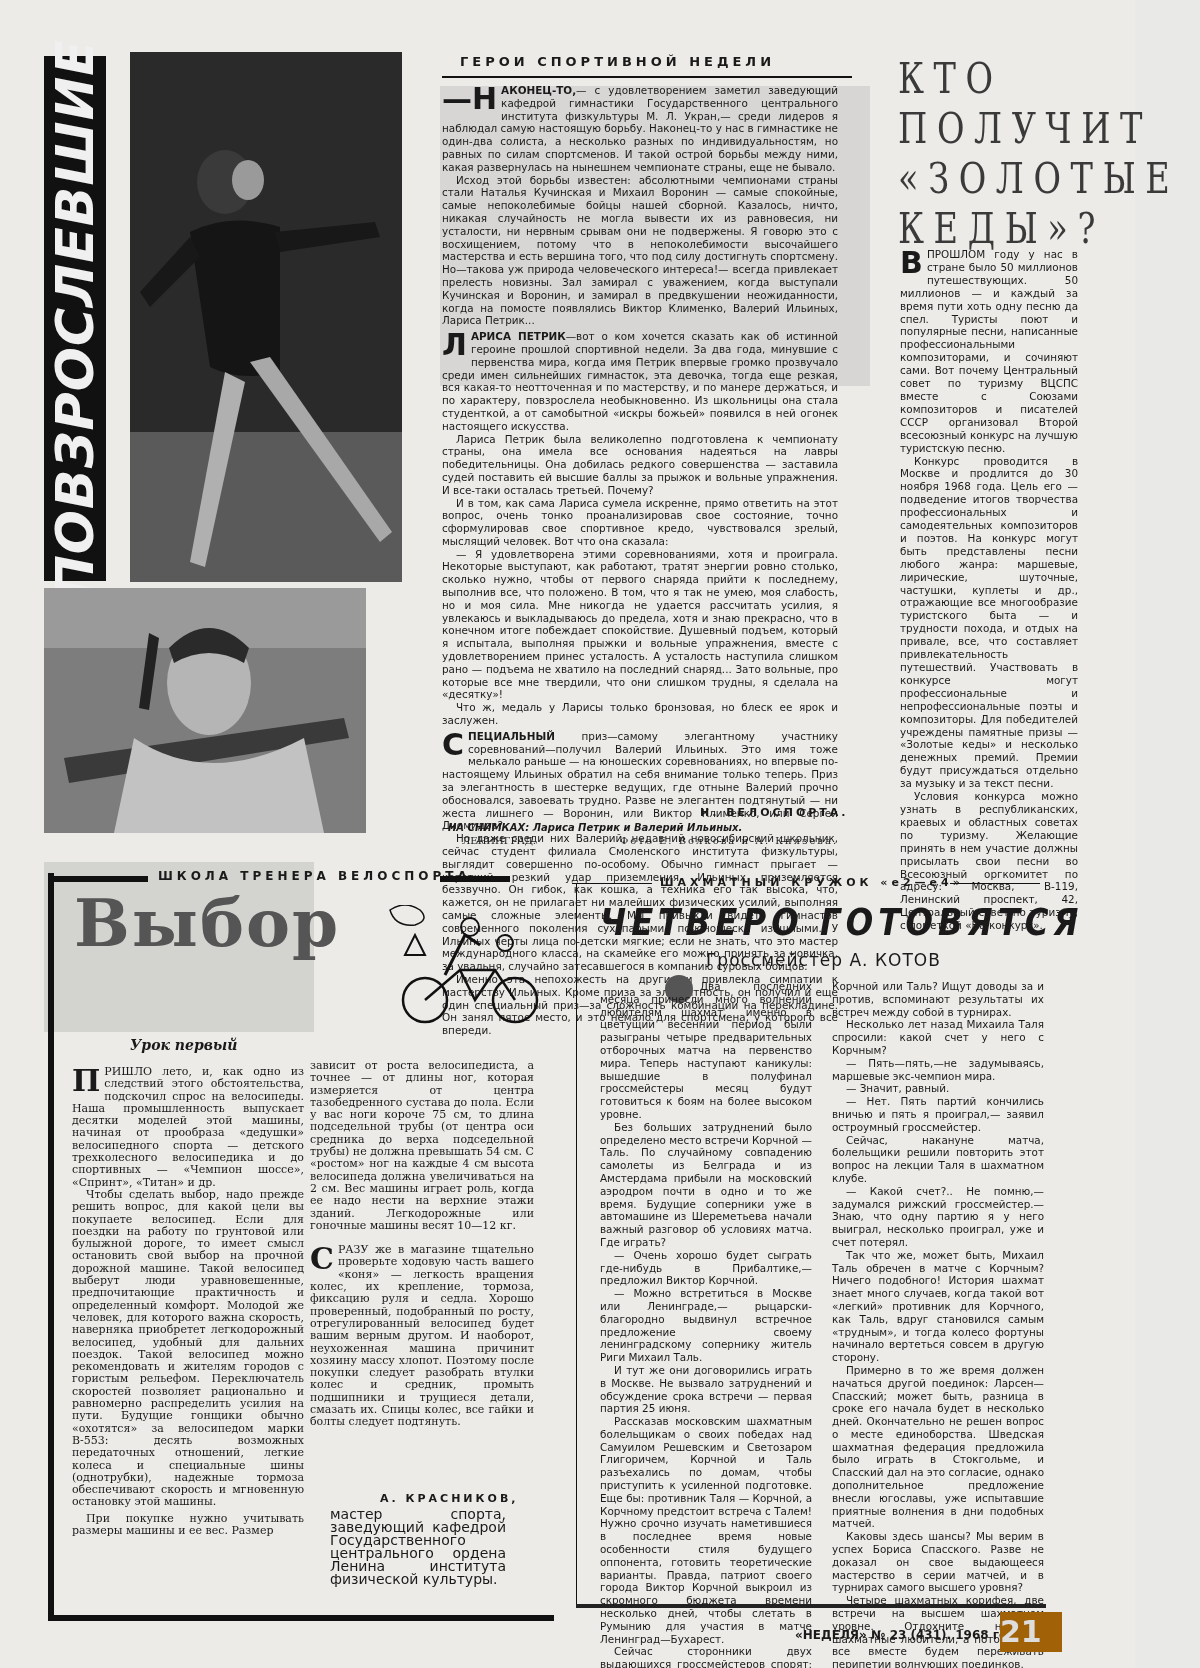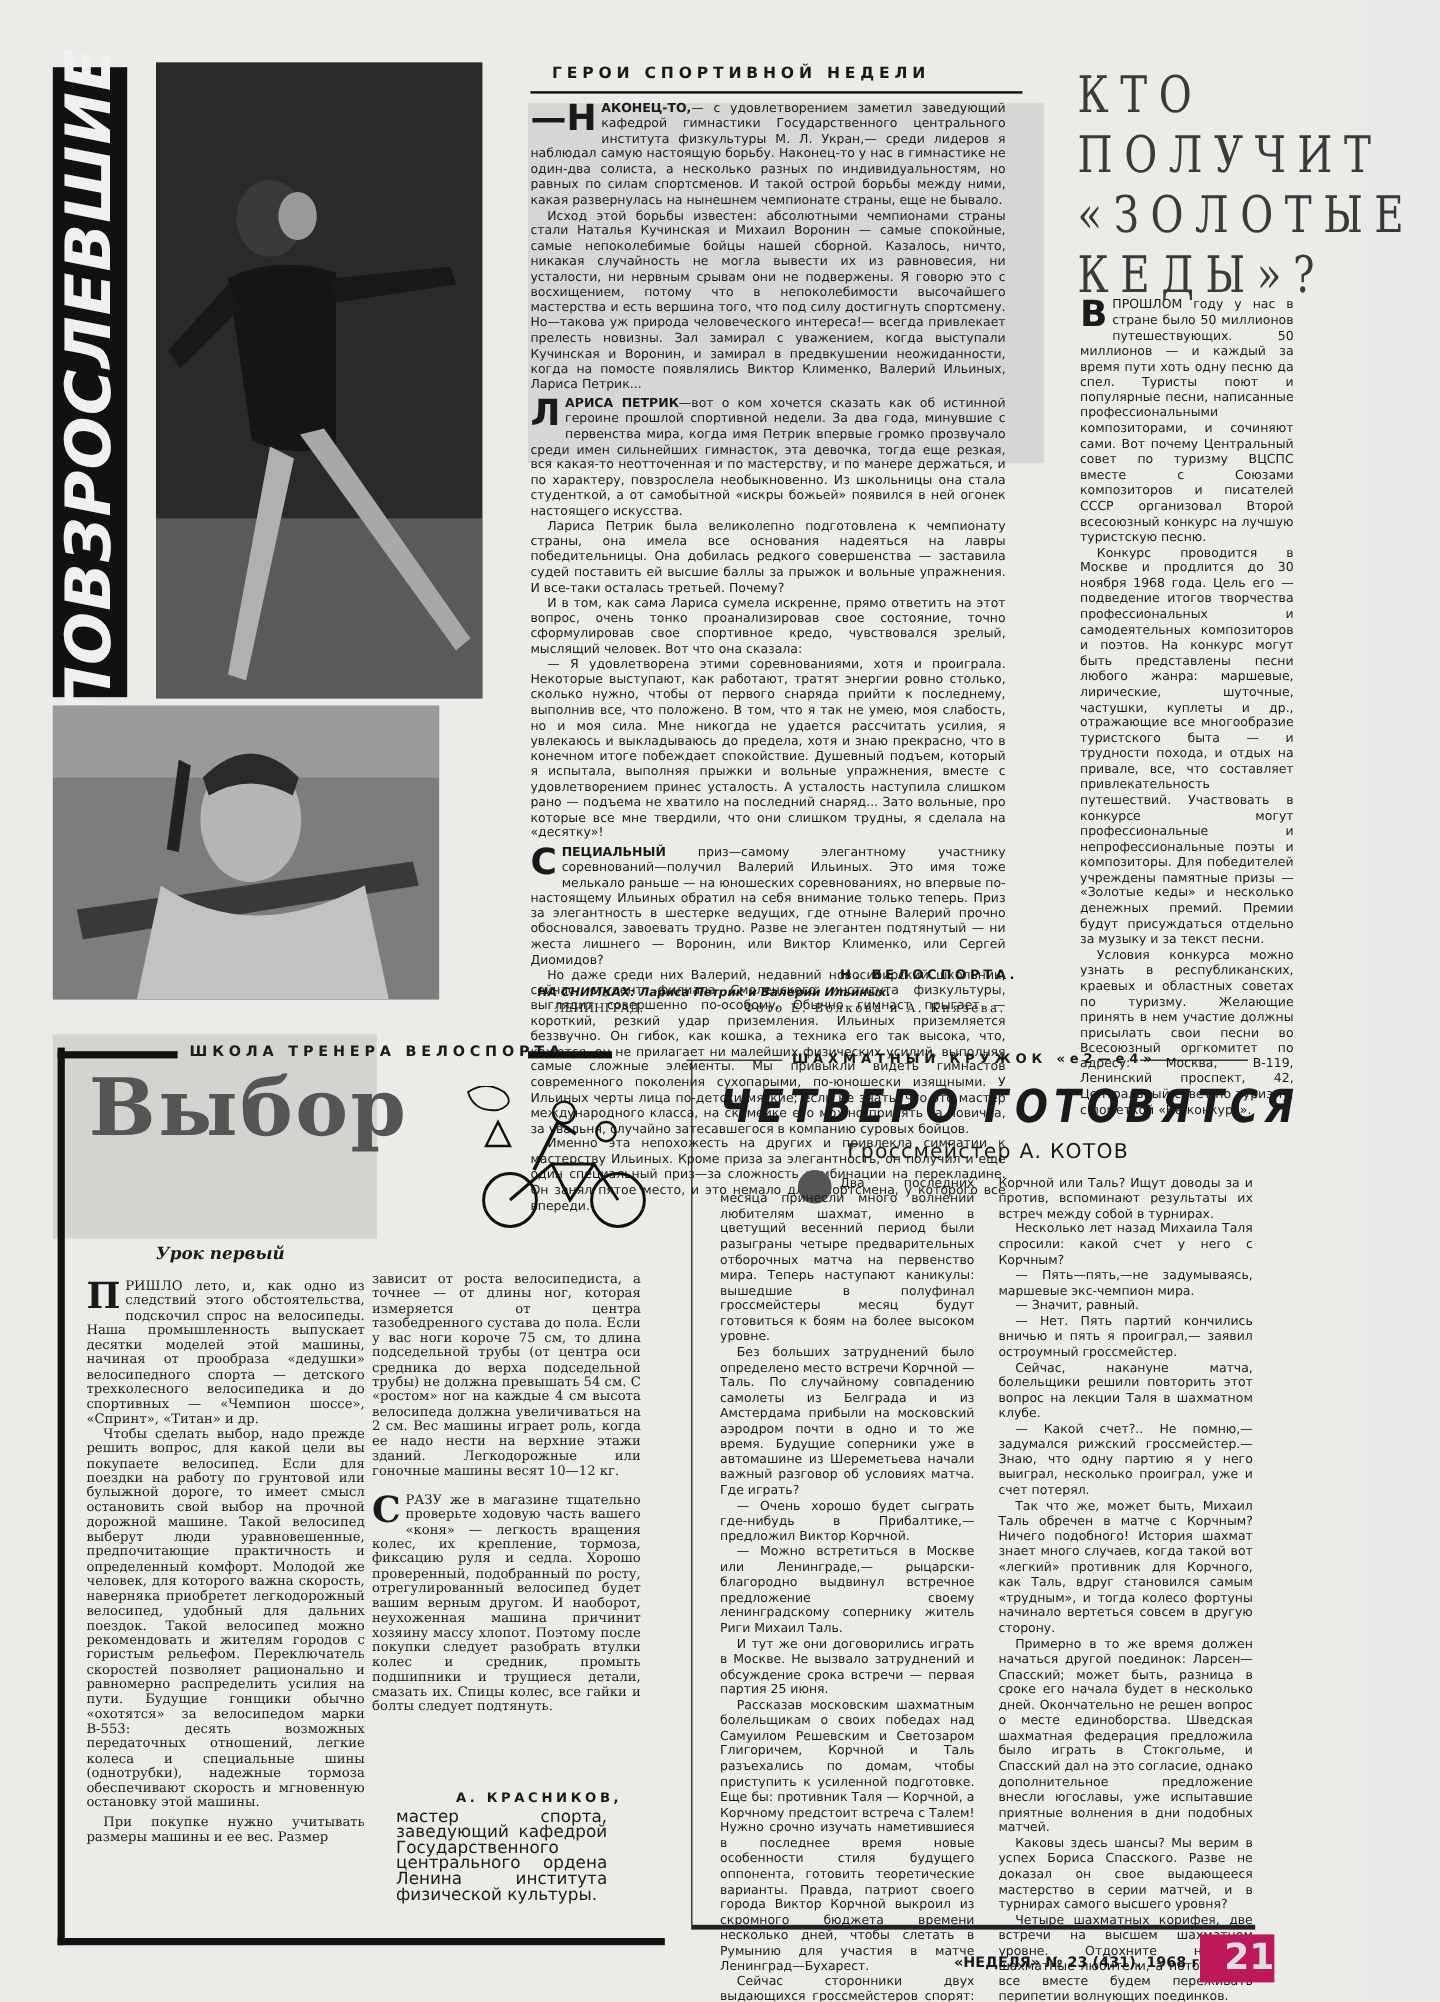--- a/index.html
+++ b/index.html
@@ -18,21 +18,21 @@
   .photo{background:#2b2b2b;overflow:hidden;}
   .photo svg{width:100%;height:100%;display:block;}
   .section-head{font-weight:bold;letter-spacing:4px;font-size:13px;}
   .rule{height:2px;background:#111;}
   .right-title{font-family:"DejaVu Serif",serif;color:#3a3a3a;font-size:42px;line-height:50px;letter-spacing:12px;transform:scaleX(0.8);transform-origin:left top;white-space:nowrap;}
   .box{border:6px solid #111;border-right:none;border-top:none;}
   .vybor{font-family:"DejaVu Serif",serif;font-weight:bold;color:#555;font-size:66px;line-height:70px;letter-spacing:2px;}
   .chess-title{font-style:italic;font-weight:bold;font-size:38px;letter-spacing:6px;transform:scaleX(0.85);transform-origin:left top;white-space:nowrap;}
   .gray-band{background:#c9c9c6;}
   .footer{font-weight:bold;font-size:12px;}
-  .pagenum{background:#be185d;color:#ddd;font-weight:bold;font-size:30px;text-align:right;line-height:40px;}
+  .pagenum{background:#a16207;color:#ddd;font-weight:bold;font-size:30px;text-align:left;line-height:40px;}
   .shade{background:rgba(120,120,120,0.18);}
 </style>
 </head>
 <body>
 
 <div class="page">
 
   <div class="abs vtitle-wrap">
     <div class="vtitle">ПОВЗРОСЛЕВШИЕ</div>
   </div>
@@ -67,20 +67,21 @@
   <div class="abs rule" style="left:442px;top:76px;width:410px;"></div>
   <div class="abs shade" style="left:440px;top:86px;width:430px;height:300px;"></div>
 
   <div class="abs txt" style="left:442px;top:84px;width:396px;font-size:10.4px;line-height:12.8px;">
     <p class="noind"><span class="dropcap">—Н</span><span class="caps">АКОНЕЦ-ТО,</span><span>— с удовлетворением заметил заведующий кафедрой гимнастики Государственного центрального института физкультуры М. Л. Укран,— среди лидеров я наблюдал самую настоящую борьбу. Наконец-то у нас в гимнастике не один-два солиста, а несколько разных по индивидуальностям, но равных по силам спортсменов. И такой острой борьбы между ними, какая развернулась на нынешнем чемпионате страны, еще не бывало.</span></p>
     <p>Исход этой борьбы известен: абсолютными чемпионами страны стали Наталья Кучинская и Михаил Воронин — самые спокойные, самые непоколебимые бойцы нашей сборной. Казалось, ничто, никакая случайность не могла вывести их из равновесия, ни усталости, ни нервным срывам они не подвержены. Я говорю это с восхищением, потому что в непоколебимости высочайшего мастерства и есть вершина того, что под силу достигнуть спортсмену. Но—такова уж природа человеческого интереса!— всегда привлекает прелесть новизны. Зал замирал с уважением, когда выступали Кучинская и Воронин, и замирал в предвкушении неожиданности, когда на помосте появлялись Виктор Клименко, Валерий Ильиных, Лариса Петрик...</p>
     <p class="noind" style="margin-top:3px;"><span class="dropcap">Л</span><span class="caps">АРИСА ПЕТРИК</span><span>—вот о ком хочется сказать как об истинной героине прошлой спортивной недели. За два года, минувшие с первенства мира, когда имя Петрик впервые громко прозвучало среди имен сильнейших гимнасток, эта девочка, тогда еще резкая, вся какая-то неотточенная и по мастерству, и по манере держаться, и по характеру, повзрослела необыкновенно. Из школьницы она стала студенткой, а от самобытной «искры божьей» появился в ней огонек настоящего искусства.</span></p>
     <p>Лариса Петрик была великолепно подготовлена к чемпионату страны, она имела все основания надеяться на лавры победительницы. Она добилась редкого совершенства — заставила судей поставить ей высшие баллы за прыжок и вольные упражнения. И все-таки осталась третьей. Почему?</p>
     <p>И в том, как сама Лариса сумела искренне, прямо ответить на этот вопрос, очень тонко проанализировав свое состояние, точно сформулировав свое спортивное кредо, чувствовался зрелый, мыслящий человек. Вот что она сказала:</p>
     <p>— Я удовлетворена этими соревнованиями, хотя и проиграла. Некоторые выступают, как работают, тратят энергии ровно столько, сколько нужно, чтобы от первого снаряда прийти к последнему, выполнив все, что положено. В том, что я так не умею, моя слабость, но и моя сила. Мне никогда не удается рассчитать усилия, я увлекаюсь и выкладываюсь до предела, хотя и знаю прекрасно, что в конечном итоге побеждает спокойствие. Душевный подъем, который я испытала, выполняя прыжки и вольные упражнения, вместе с удовлетворением принес усталость. А усталость наступила слишком рано — подъема не хватило на последний снаряд... Зато вольные, про которые все мне твердили, что они слишком трудны, я сделала на «десятку»!</p>
+    <p>Что ж, медаль у Ларисы только бронзовая, но блеск ее ярок и заслужен.</p>
     <p class="noind" style="margin-top:3px;"><span class="dropcap">С</span><span class="caps">ПЕЦИАЛЬНЫЙ</span> <span>приз—самому элегантному участнику соревнований—получил Валерий Ильиных. Это имя тоже мелькало раньше — на юношеских соревнованиях, но впервые по-настоящему Ильиных обратил на себя внимание только теперь. Приз за элегантность в шестерке ведущих, где отныне Валерий прочно обосновался, завоевать трудно. Разве не элегантен подтянутый — ни жеста лишнего — Воронин, или Виктор Клименко, или Сергей Диомидов?</span></p>
     <p>Но даже среди них Валерий, недавний новосибирский школьник, сейчас студент филиала Смоленского института физкультуры, выглядит совершенно по-особому. Обычно гимнаст прыгает — короткий, резкий удар приземления. Ильиных приземляется беззвучно. Он гибок, как кошка, а техника его так высока, что, кажется, он не прилагает ни малейших физических усилий, выполняя самые сложные элементы. Мы привыкли видеть гимнастов современного поколения сухопарыми, по-юношески изящными. У Ильиных черты лица по-детски мягкие; если не знать, что это мастер международного класса, на скамейке его можно принять за новичка, за увальня, случайно затесавшегося в компанию суровых бойцов.</p>
     <p>Именно эта непохожесть на других и привлекла симпатии к мастерству Ильиных. Кроме приза за элегантность, он получил и еще один специальный приз—за сложность комбинации на перекладине. Он занял пятое место, и это немало для спортсмена, у которого все впереди.</p>
   </div>
   <div class="abs" style="left:700px;top:806px;font-weight:bold;letter-spacing:3px;font-size:11px;">Н. ВЕЛОСПОРТА.</div>
   <div class="abs" style="left:448px;top:822px;font-size:10px;font-weight:bold;font-style:italic;">
     <span>НА СНИМКАХ:</span> <span>Лариса Петрик и Валерий Ильиных.</span>
   </div>
   <div class="abs serif" style="left:462px;top:835px;font-size:10px;">ЛЕНИНГРАД.</div>
   <div class="abs serif" style="left:620px;top:835px;font-size:10px;letter-spacing:2px;">Фото Е. Волкова и А. Князева.</div>

